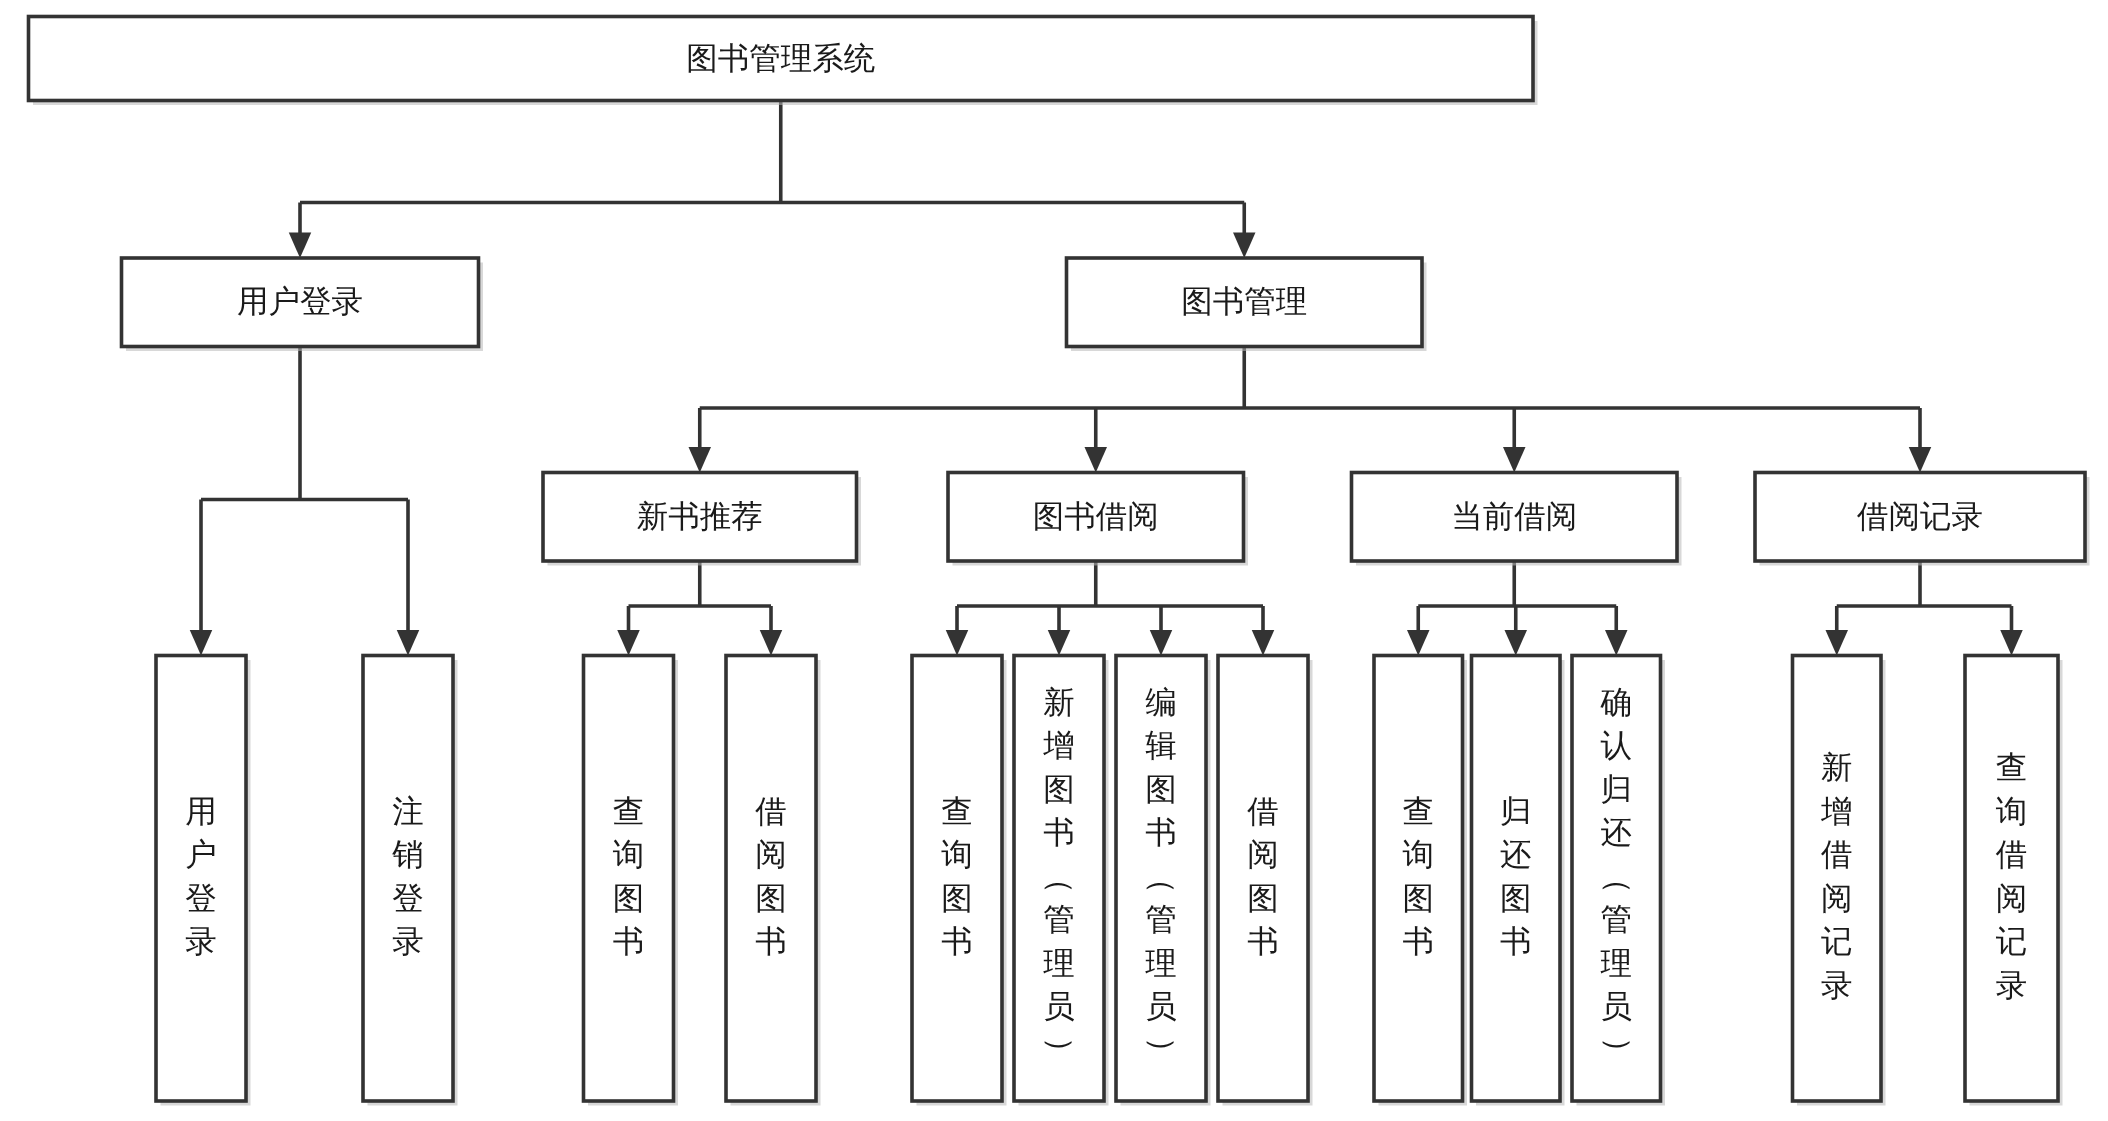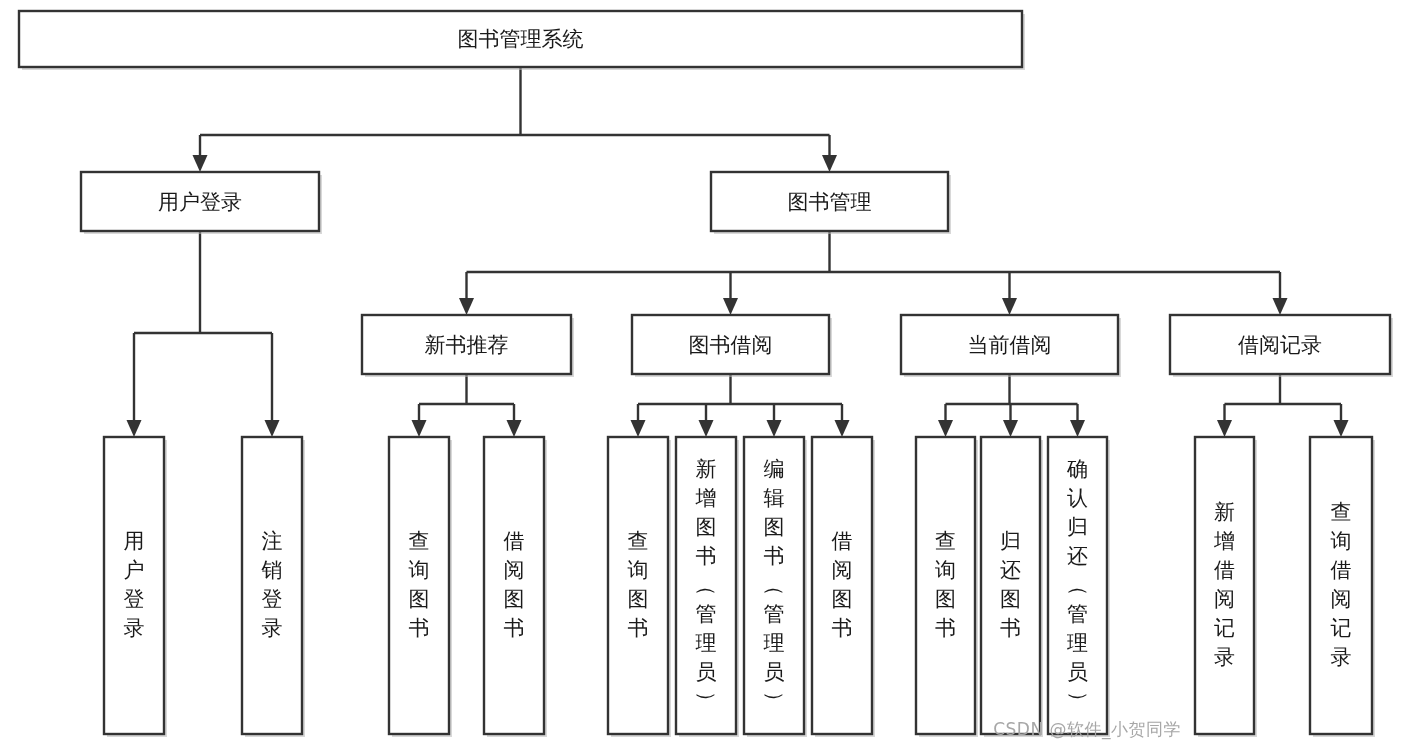--- a/index.html
+++ b/index.html
@@ -326,14 +326,13 @@
             <text class="node-label-v-char" x="1341" y="513">查</text>
             <text class="node-label-v-char" x="1341" y="542">询</text>
             <text class="node-label-v-char" x="1341" y="571">借</text>
             <text class="node-label-v-char" x="1341" y="600">阅</text>
             <text class="node-label-v-char" x="1341" y="629">记</text>
             <text class="node-label-v-char" x="1341" y="658">录</text>
           </g>
         </g>
       </g>
   </svg>
-  <div class="watermark">CSDN @软件_小贺同学</div>
 </div>
 
 </body></html>

